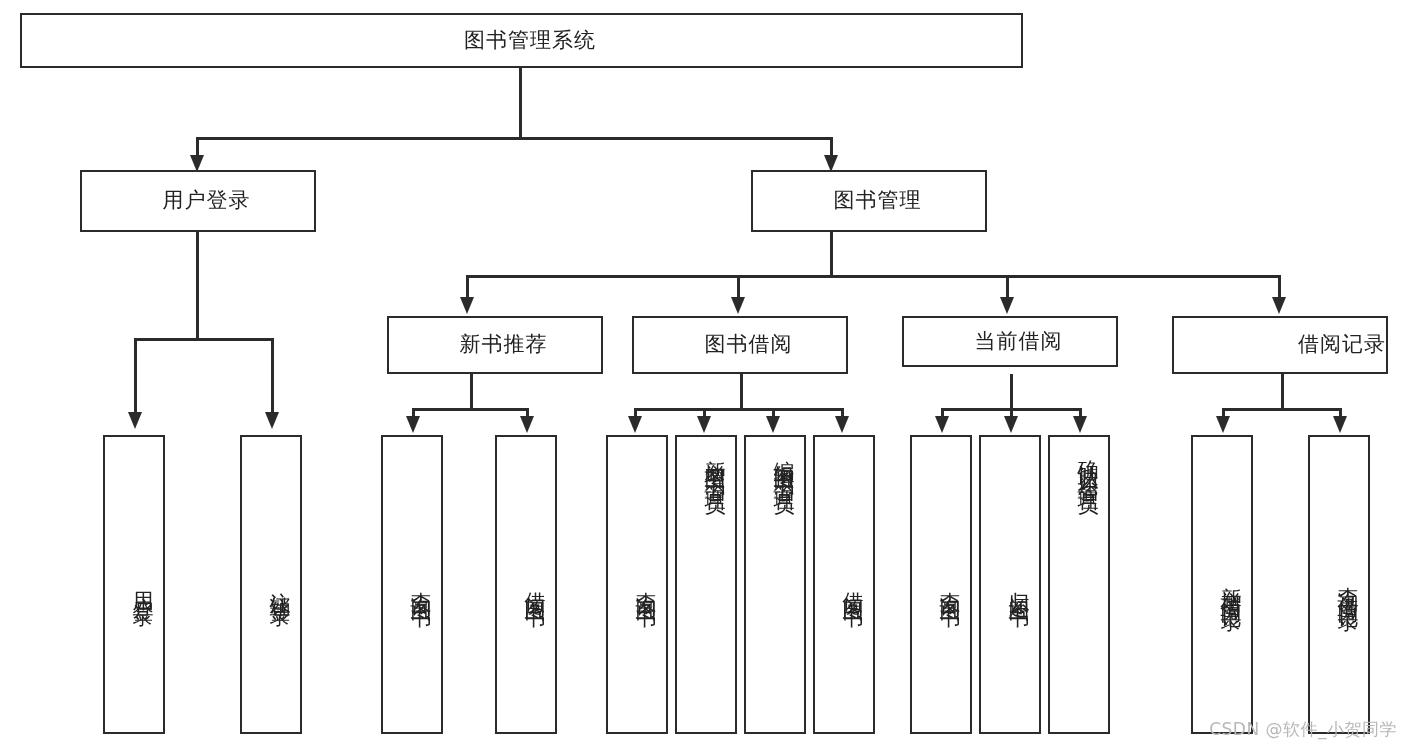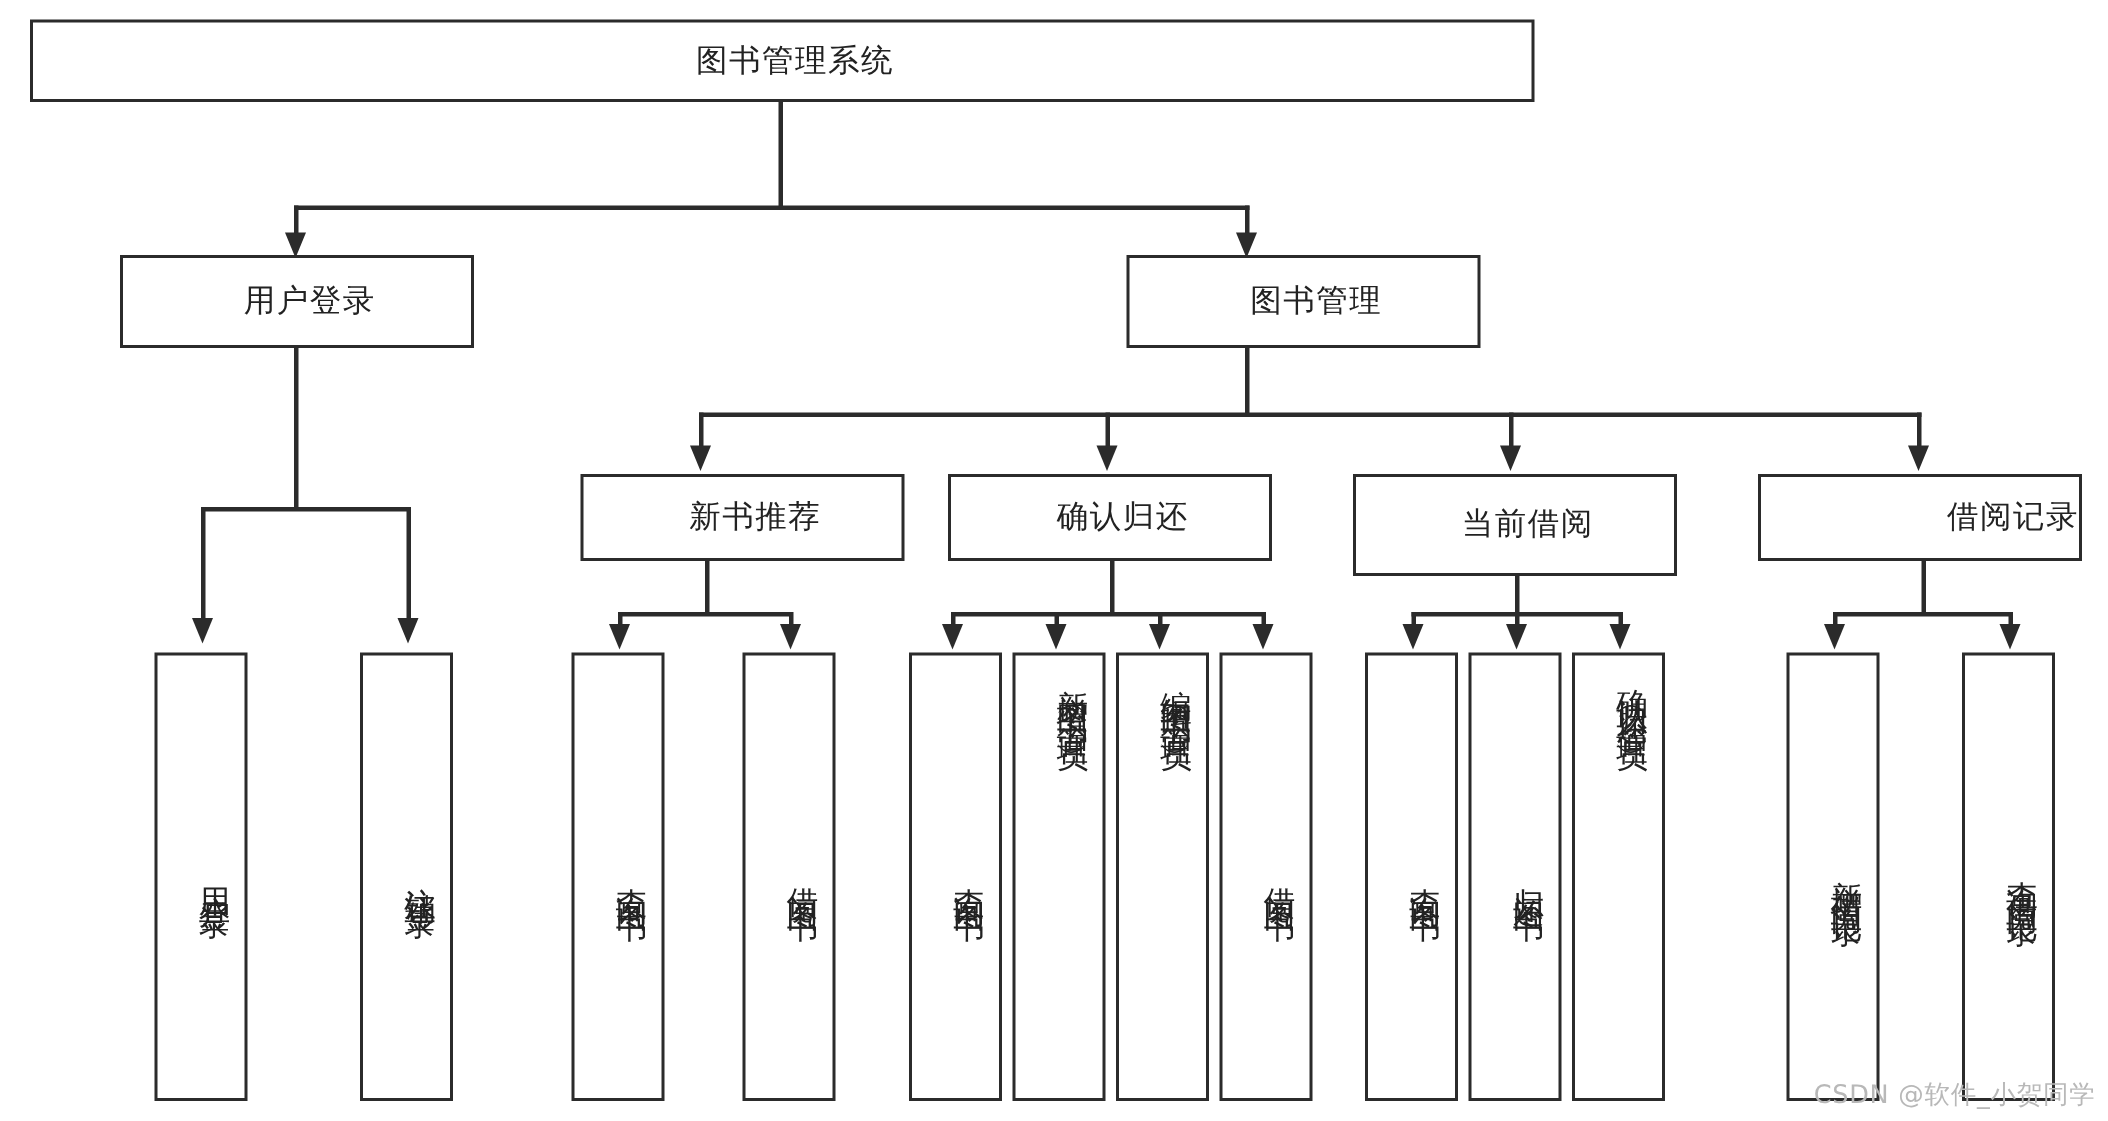--- a/index.html
+++ b/index.html
@@ -163,23 +163,23 @@
     <span class="label">用户登录</span>
   </div>
   <div class="node horiz" style="left:711px; top:170px; width:236px; height:62px;margin-left:40px;">
     <span class="label">图书管理</span>
   </div>
 
   <div class="node horiz" style="left:362px; top:316px; width:216px; height:58px;margin-left:25px;">
     <span class="label">新书推荐</span>
   </div>
   <div class="node horiz" style="left:632px; top:316px; width:216px; height:58px;">
-    <span class="label">确认归还</span>
-  </div>
-  <div class="node horiz" style="left:902px; top:316px; width:216px; height:68px;">
+    <span class="label">图书借阅</span>
+  </div>
+  <div class="node horiz" style="left:902px; top:316px; width:216px; height:51px;">
     <span class="label">当前借阅</span>
   </div>
   <div class="node horiz" style="left:1172px; top:316px; width:216px; height:58px;justify-content:flex-end;">
     <span class="label">借阅记录</span>
   </div>
 
   <div class="node vert mid" style="left:103px; top:435px; width:62px; height:299px;">
     <span class="label">用户登录</span>
   </div>
   <div class="node vert mid" style="left:240px; top:435px; width:62px; height:299px;">

